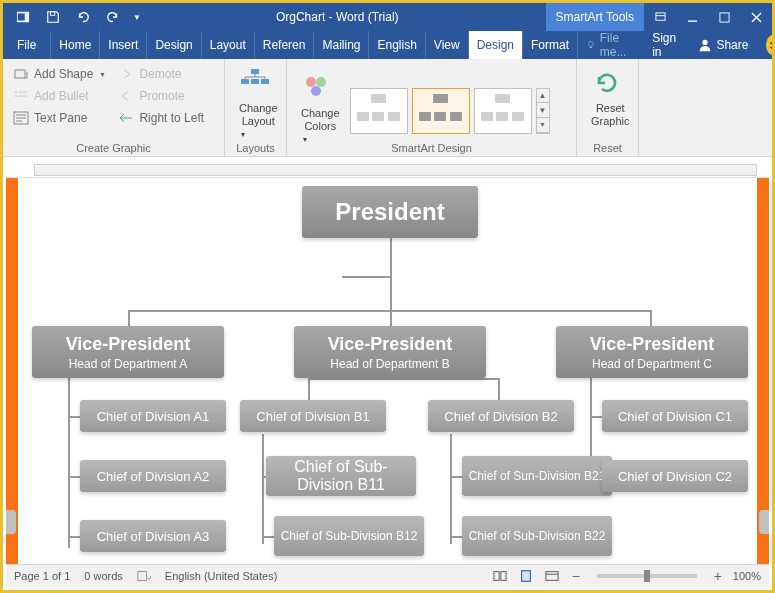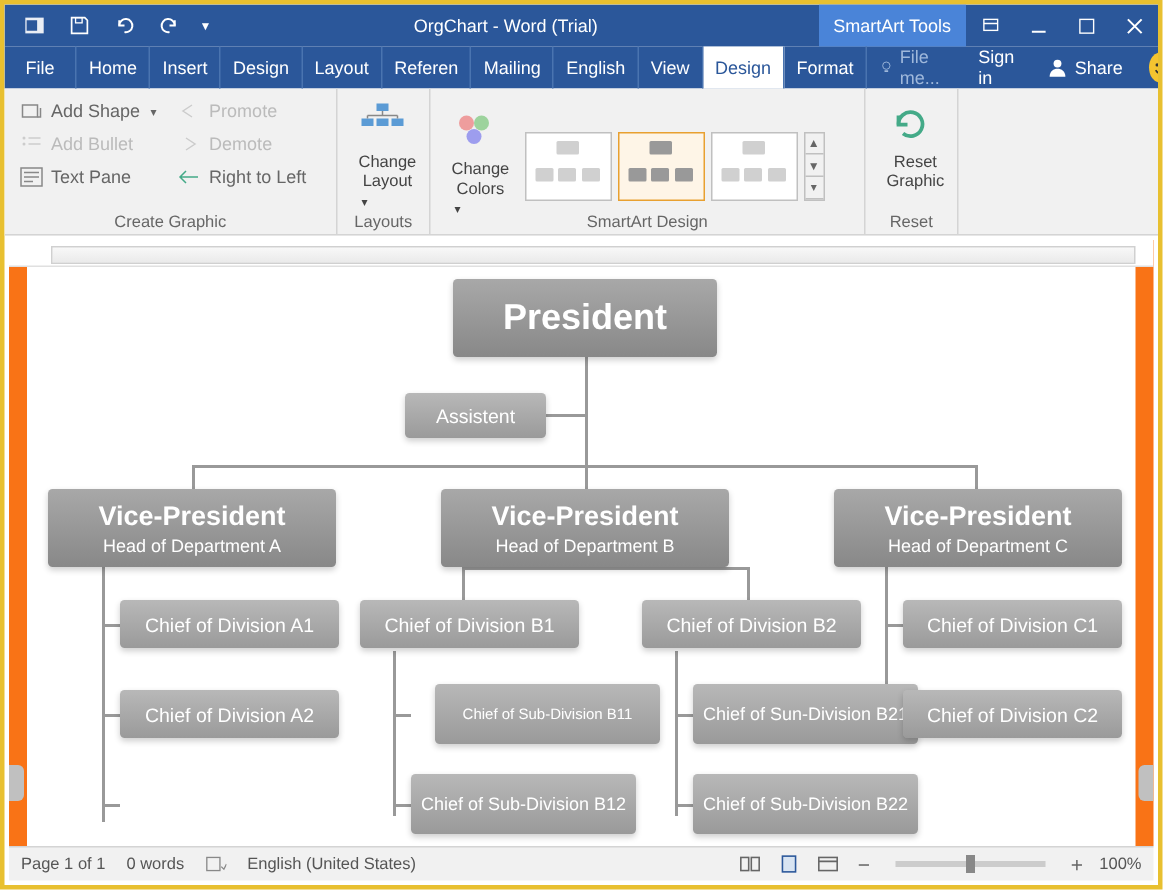--- a/index.html
+++ b/index.html
@@ -190,32 +190,32 @@
                 <path d="M3 5h10M3 8h10M3 11h6" stroke="#888"></path>
               </svg>
             </span>
             <span>Text Pane</span>
           </div>
       </div>
       <div>
         <div class="rbtn disabled">
             <span class="rbtn-icon">
               <svg viewBox="0 0 16 16">
+                <path d="M6 4l6 4-6 4" fill="none" stroke="#ccc"></path>
+              </svg>
+            </span>
+            <span>Demote</span>
+          </div>
+        <div class="rbtn disabled">
+            <span class="rbtn-icon">
+              <svg viewBox="0 0 16 16">
                 <path d="M10 4L4 8l6 4" fill="none" stroke="#ccc"></path>
               </svg>
             </span>
             <span>Promote</span>
-          </div>
-        <div class="rbtn disabled">
-            <span class="rbtn-icon">
-              <svg viewBox="0 0 16 16">
-                <path d="M6 4l6 4-6 4" fill="none" stroke="#ccc"></path>
-              </svg>
-            </span>
-            <span>Demote</span>
           </div>
         <div class="rbtn">
             <span class="rbtn-icon">
               <svg viewBox="0 0 16 16">
                 <path d="M14 8H2M6 4L2 8l4 4" fill="none" stroke="#4a8"></path>
               </svg>
             </span>
             <span>Right to Left</span>
           </div>
       </div>
@@ -324,41 +324,41 @@
     <div class="conn" style="left:244px;top:358px;width:12px;height:2px"></div>
     <div class="conn" style="left:432px;top:256px;width:2px;height:110px"></div>
     <div class="conn" style="left:432px;top:298px;width:12px;height:2px"></div>
     <div class="conn" style="left:432px;top:358px;width:12px;height:2px"></div>
 
     <div class="conn" style="left:572px;top:200px;width:2px;height:110px"></div>
     <div class="conn" style="left:572px;top:238px;width:12px;height:2px"></div>
     <div class="conn" style="left:572px;top:298px;width:12px;height:2px"></div>
 
     <div class="org-node big" style="left:284px;top:8px;width:176px;height:52px">President</div>
-    <div class="org-node small" style="left:252px;top:84px;width:94px;height:30px">Assistent</div>
 
     <div class="org-node vp" style="left:14px;top:148px;width:192px;height:52px">
         <span>Vice-President</span>
         <span class="subtitle">Head of Department A</span>
       </div>
     <div class="org-node vp" style="left:276px;top:148px;width:192px;height:52px">
         <span>Vice-President</span>
         <span class="subtitle">Head of Department B</span>
       </div>
     <div class="org-node vp" style="left:538px;top:148px;width:192px;height:52px">
         <span>Vice-President</span>
         <span class="subtitle">Head of Department C</span>
       </div>
 
     <div class="org-node small" style="left:62px;top:222px;width:146px;height:32px">Chief of Division A1</div>
     <div class="org-node small" style="left:62px;top:282px;width:146px;height:32px">Chief of Division A2</div>
+    <div class="org-node small" style="left:62px;top:342px;width:146px;height:32px">Chief of Division A3</div>
 
     <div class="org-node small" style="left:222px;top:222px;width:146px;height:32px">Chief of Division B1</div>
     <div class="org-node small" style="left:410px;top:222px;width:146px;height:32px">Chief of Division B2</div>
-    <div class="org-node small" style="left:272px;top:278px;width:150px;height:40px;font-size:10px">Chief of Sub-Division B11</div>
+    <div class="org-node small" style="left:248px;top:278px;width:150px;height:40px;font-size:16px">Chief of Sub-Division B11</div>
     <div class="org-node small" style="left:256px;top:338px;width:150px;height:40px;font-size:12px">Chief of Sub-Division B12</div>
     <div class="org-node small" style="left:444px;top:278px;width:150px;height:40px;font-size:12px">Chief of Sun-Division B21</div>
     <div class="org-node small" style="left:444px;top:338px;width:150px;height:40px;font-size:12px">Chief of Sub-Division B22</div>
 
     <div class="org-node small" style="left:584px;top:222px;width:146px;height:32px">Chief of Division C1</div>
     <div class="org-node small" style="left:584px;top:282px;width:146px;height:32px">Chief of Division C2</div>
   </div>
 </div>
 
 <div class="statusbar">

